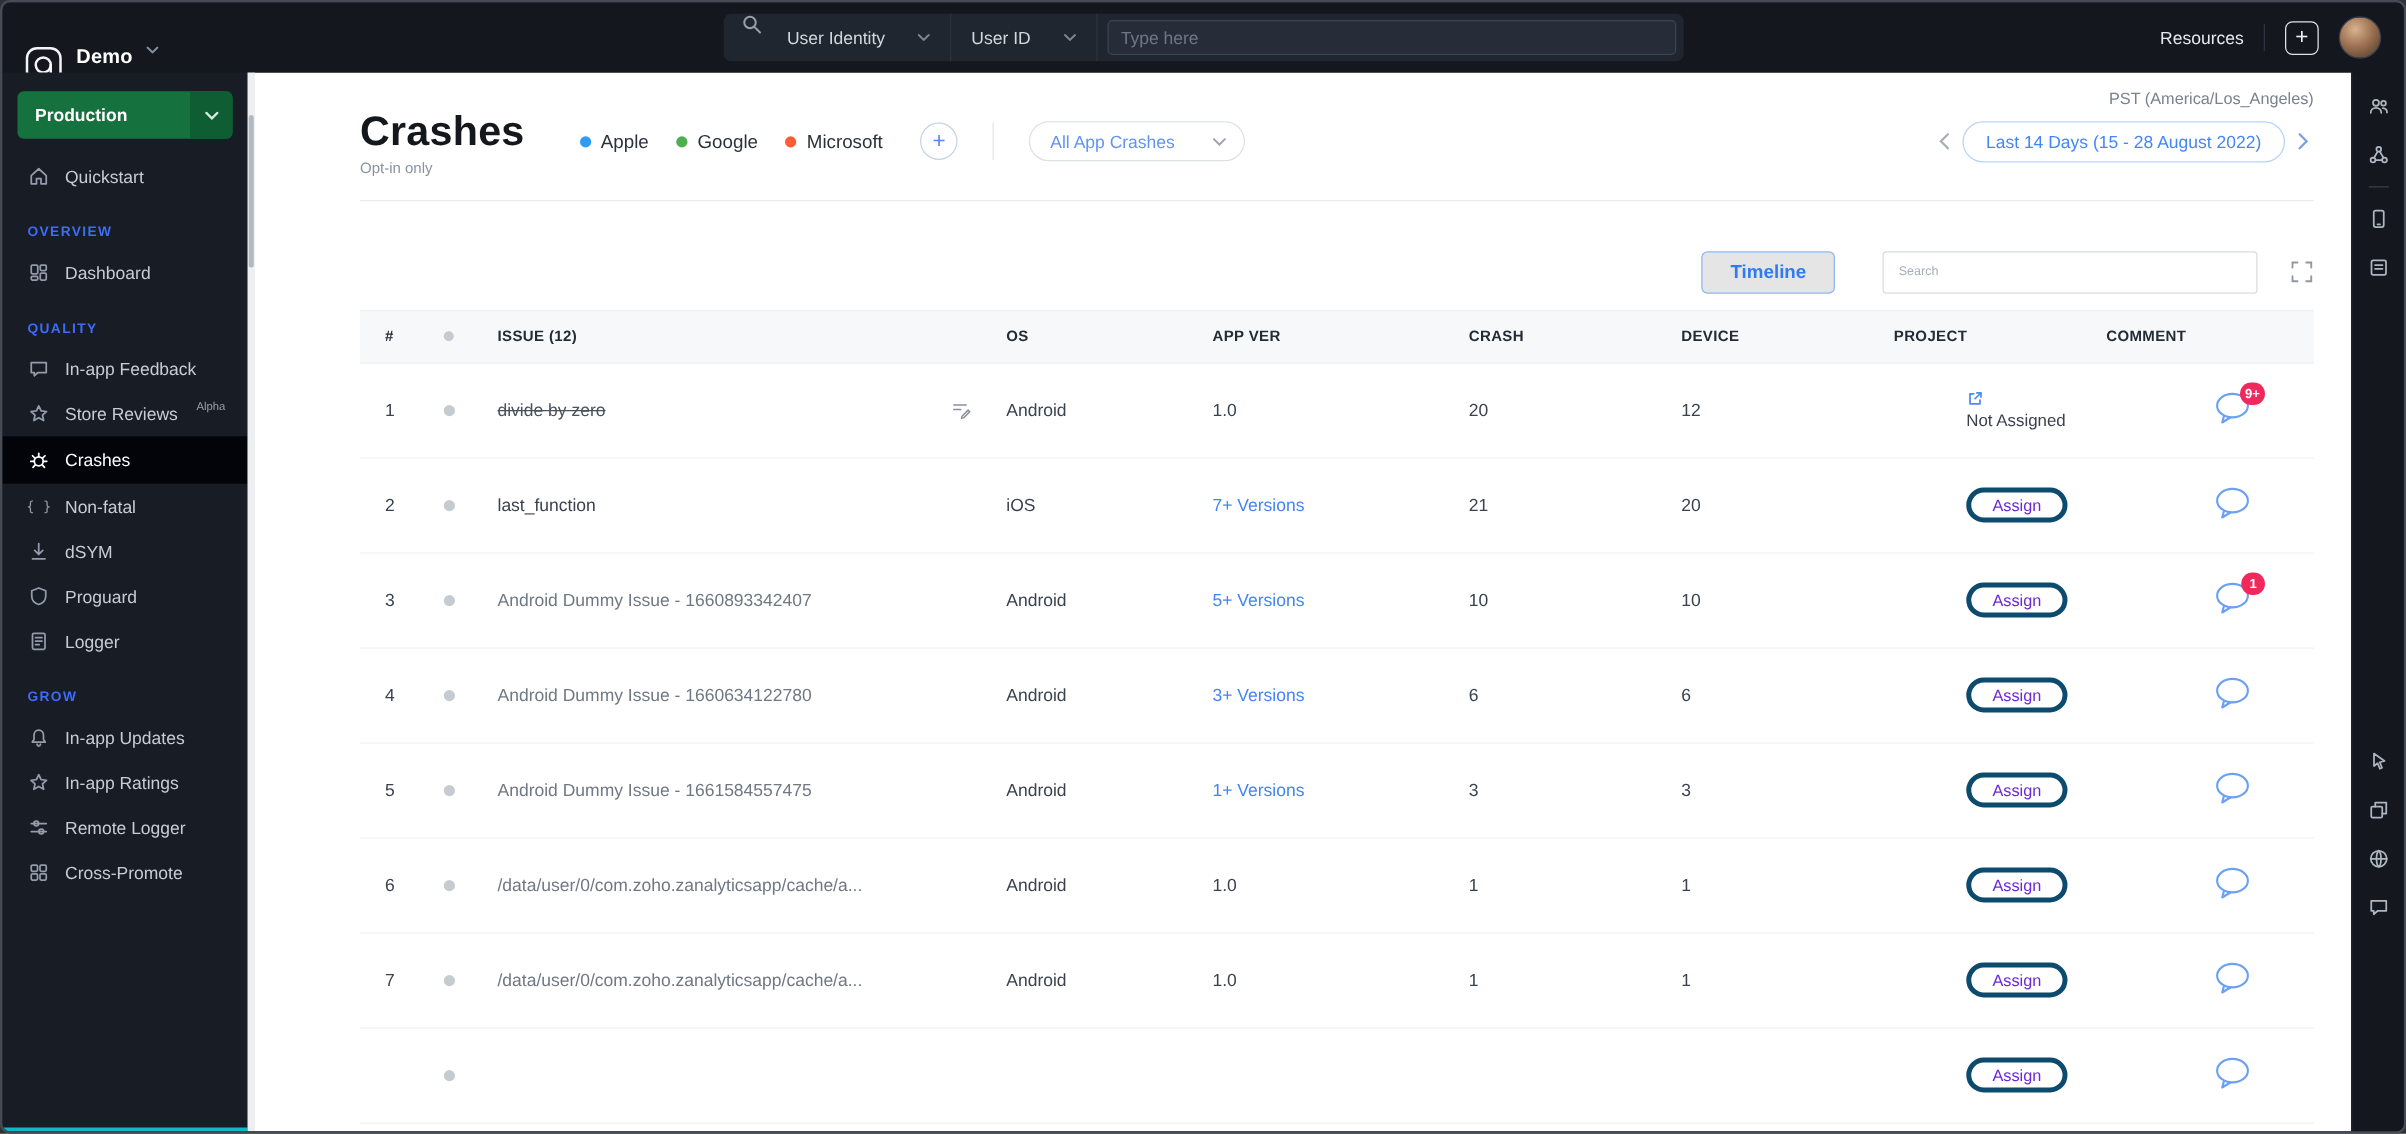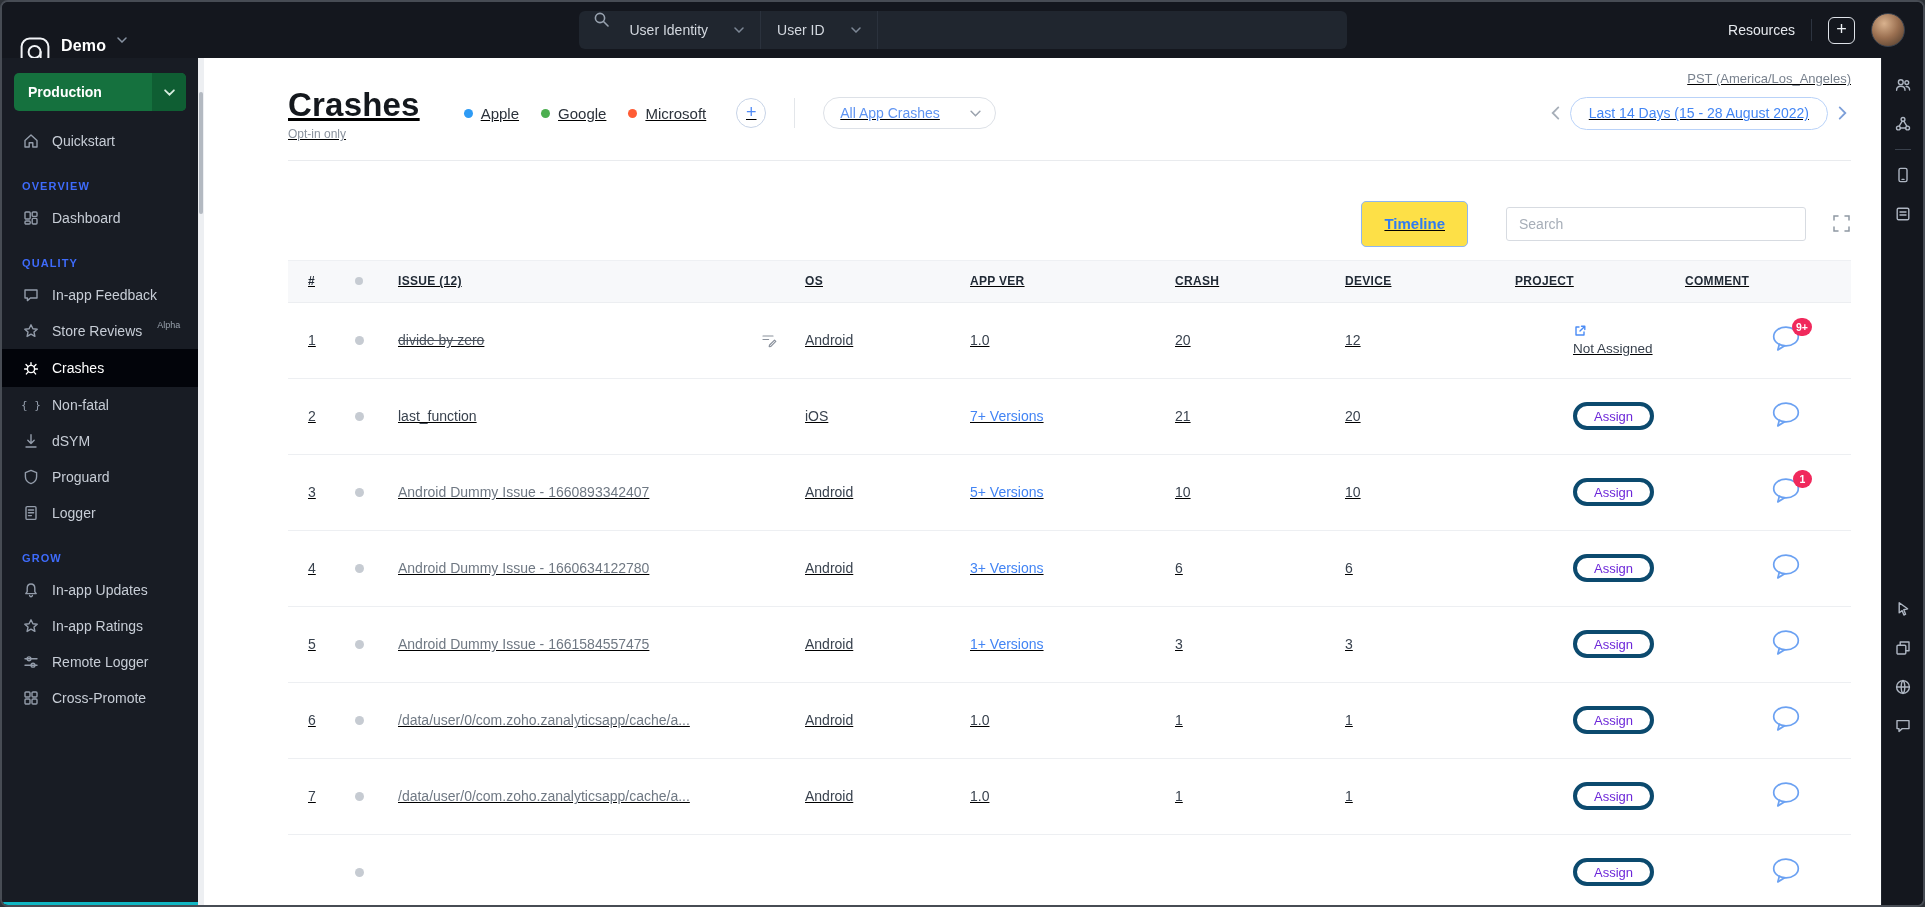--- a/index.html
+++ b/index.html
@@ -54,21 +54,21 @@
   .nav-section { margin:21px 0 8px 0; padding-left:20px; color:#3e6bfb; font-size:11px; font-weight:700;
                  letter-spacing:1.1px; }
   .nav-badge { color:#98a1ac; font-size:9px; margin-left:3px; transform:translateY(-6px); }
   .sb-accent { position:absolute; bottom:0; left:0; width:100%; height:3px; background:#11b7c4; }
 
   .sb-scroll { width:6px; flex:0 0 6px; background:#edeff2; position:relative; cursor:pointer; }
   .sb-thumb { position:absolute; top:34px; height:122px; width:4px; left:1px; background:#b3b9c1;
               border-radius:2px; }
 
   
-  .main { flex:1; background:#ffffff; min-width:0; display:flex; flex-direction:column; overflow:hidden;text-decoration:underline; }
+  .main { flex:1; background:#ffffff; min-width:0; display:flex; flex-direction:column; overflow:hidden; }
   .main-head { padding:13px 30px 0 84px; }
   .tz-row { text-align:right; color:#79828e; font-size:13px; }
   .title-row { display:flex; align-items:center; margin-top:0px; }
   .title-block h1 { font-size:33px; font-weight:700; color:#14181d; letter-spacing:.2px; line-height:1.15; }
   .subtitle { color:#8a929d; font-size:12px; margin-top:3px; }
   .legend { display:flex; align-items:center; gap:22px; margin-left:44px; }
   .leg { display:flex; align-items:center; gap:8px; font-size:15px; color:#2b323b; cursor:pointer; }
   .pdot { width:9px; height:9px; border-radius:50%; display:inline-block; background:#999; }
   .addplat { width:30px; height:30px; border-radius:50%; border:1px solid #c7d3e6; background:#fff;
              color:#4f8af6; font-size:18px; display:flex; align-items:center; justify-content:center;
@@ -80,25 +80,25 @@
   .appver .chev-ic { color:#9aa2ad; margin-left:30px; }
   .flexspace { flex:1; }
   .navchev { background:none; border:none; color:#a6aeb8; display:flex; cursor:pointer; padding:4px; }
   .navchev.right { color:#7d9fd8; }
   .datepill { height:33px; border:1px solid #b9d2f8; border-radius:17px; background:#fff; color:#4386f5;
               font-size:14px; padding:0 18px; margin:0 6px; cursor:pointer; font-family:inherit; }
   .hdiv { height:1px; background:#e9ebee; margin-top:19px; }
 
   .main-body { padding:0 30px 0 84px; flex:1; overflow:hidden; display:flex; flex-direction:column; }
   .toolbar { margin-top:40px; display:flex; justify-content:flex-end; align-items:center; }
-  .timeline-btn { height:46px; padding:0 22px; border:1px solid #8db6f3; border-radius:5px; background:#fde047;
+  .timeline-btn { height:34px; padding:0 22px; border:1px solid #8db6f3; border-radius:5px; background:#e5e5e5;
                   color:#2f7bf3; font-size:15px; font-weight:700; cursor:pointer; font-family:inherit; }
   .searchbox { margin-left:38px; margin-right:26px; }
   .searchbox input { width:300px; height:34px; border:1px solid #d7dbe1; border-radius:3px; padding:0 12px;
-                     font-size:14px; color:#0f766e; outline:none; font-family:inherit; }
+                     font-size:10px; color:#0f766e; outline:none; font-family:inherit; }
   .searchbox input::placeholder { color:#a7aeb8; }
   .expand-btn { background:none; border:none; color:#8f98a3; display:flex; cursor:pointer; }
 
   
   .table { margin-top:13px; }
   .thead, .trow { display:grid; padding-left:20px; align-items:center;
        grid-template-columns:47px 43px 407px 165px 205px 170px 170px 170px minmax(0,1fr); }
   .thead { height:43px; background:#f7f8fa; border-top:1px solid #eef0f3; border-bottom:1px solid #eceef1; }
   .th { font-size:12px; font-weight:700; color:#222b36; letter-spacing:.3px; }
   .trow { height:76px; border-bottom:1px solid #edeff2; cursor:pointer; background:#fff; }
@@ -168,20 +168,21 @@
         </span>
       </div>
       <div class="seg">
         <span>User ID</span>
         <span class="chev-ic">
           <svg width="10" height="6" viewBox="0 0 10 6">
               <path d="M1 1 L5 5 L9 1" fill="none" stroke="currentColor" stroke-width="1.5" stroke-linecap="round"></path>
             </svg>
         </span>
       </div>
+      <input class="tb-input" placeholder="Type here" style="">
     </div>
 
     <div class="tb-right">
       <span class="resources">Resources</span>
       <span class="vline"></span>
       <button class="plus-btn">+</button>
       <span class="avatar"></span>
     </div>
   </header>
 

